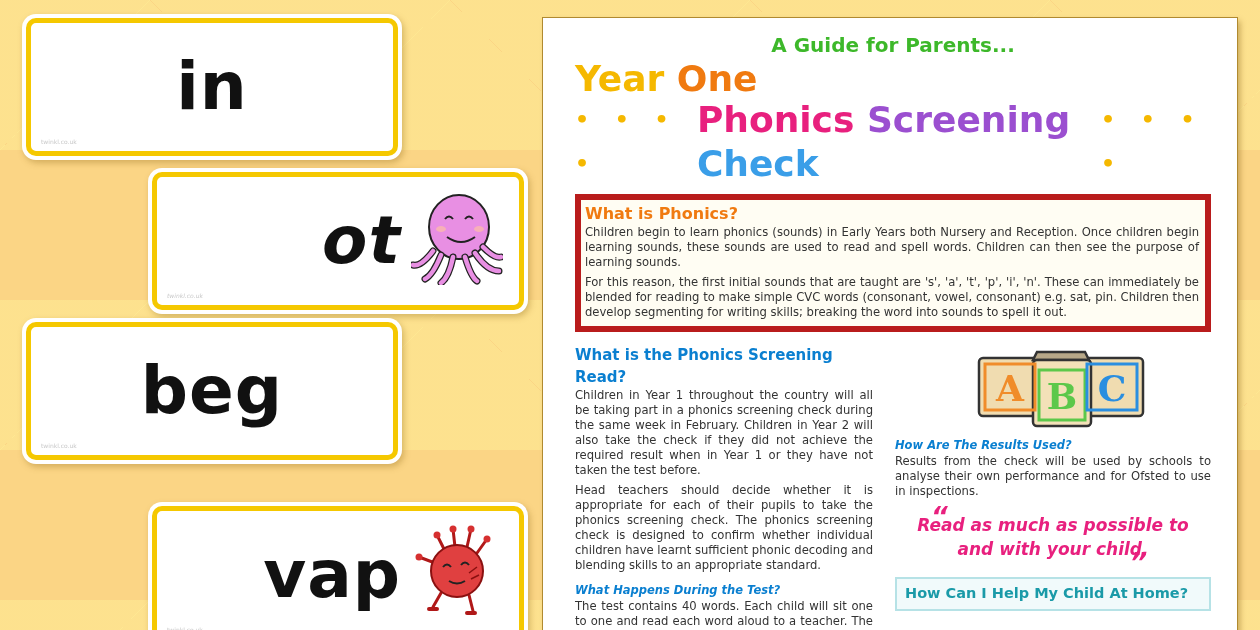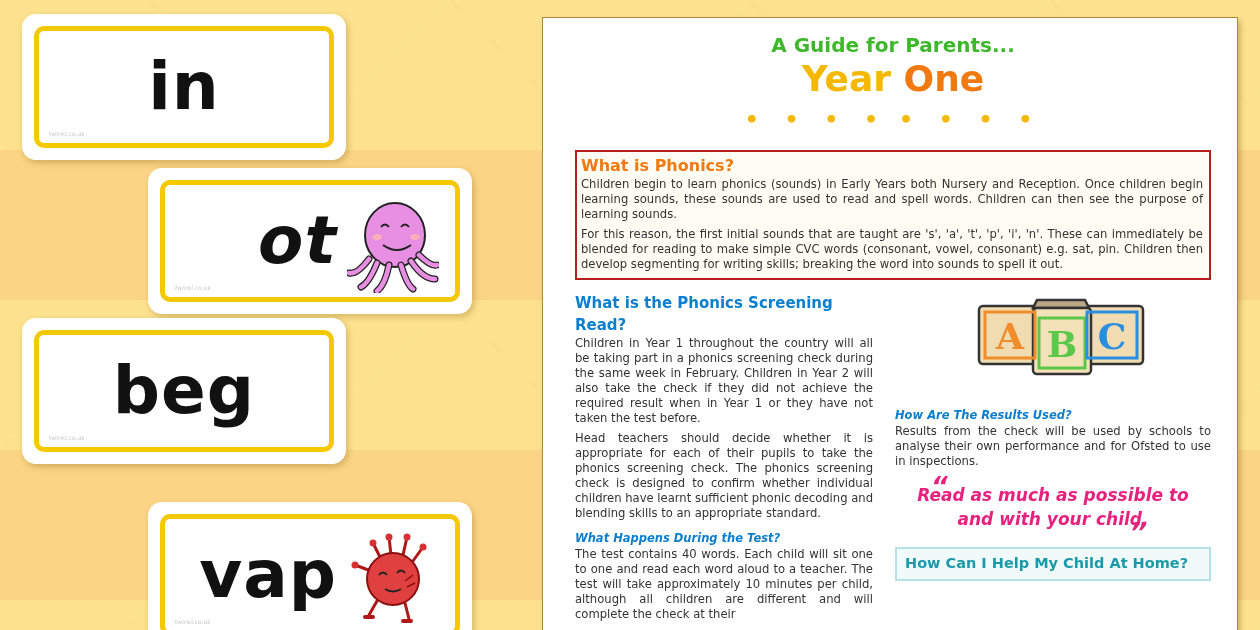--- a/index.html
+++ b/index.html
@@ -13,25 +13,25 @@
       linear-gradient(225deg, rgba(255,236,150,0.55) 25%, transparent 25%),
       linear-gradient(315deg, rgba(255,236,150,0.55) 25%, transparent 25%),
       linear-gradient(45deg, rgba(255,236,150,0.55) 25%, transparent 25%);
     background-size: 300px 300px;
     background-position: 0 0, 0 0, 150px 150px, 150px 150px;
   }
 
   
   .card {
     position: absolute;
-    width: 324px; height: 146px;
+    width: 380px; height: 146px;
     background: #fff;
     border-radius: 14px;
     box-shadow: 2px 3px 6px rgba(140,100,20,0.35);
-    padding: 12px;
+    padding: 4px;
     text-align: right;
   }
   .card-inner {
     position: relative;
     width: 100%; height: 100%;
     border: 5px solid #f5c800;
     border-radius: 10px;
     display: flex; align-items: center; justify-content: center;
   }
   .card-word {
@@ -58,33 +58,32 @@
     box-shadow: 0 0 0 1px #b08a30, 3px 3px 6px rgba(120,80,10,0.4);
     padding: 0 26px 0 32px;
   }
   .doc-sub {
     text-align: center;
     color: #3db82a;
     font-size: 20px; font-weight: bold;
     margin-top: 12px; line-height: 30px;
   }
   .doc-title1 {
-    text-align: center;
     font-size: 36px; font-weight: bold;
     line-height: 38px;
   }
   .doc-title2 {
     display: flex; align-items: center; justify-content: center;
     font-size: 36px; font-weight: bold; line-height: 44px;
     gap: 12px;
   }
   .dots { color: #f5b800; font-size: 22px; letter-spacing: 9px; }
   .phonics-box {
     margin-top: 8px;
-    border: 2px solid #b91c1c;
+    border: 6px solid #b91c1c;
     background: #fffdf3;
     padding: 3px 6px 6px 4px;
   }
   .h-orange { color: #f07a10; font-size: 16px; font-weight: bold; line-height: 22px; }
   .p {
     font-size: 11.6px; color: #333; line-height: 15px;
     text-align: justify;
   }
   .p + .p { margin-top: 5px; }
   .cols { display: flex; gap: 22px; margin-top: 12px; }
@@ -168,20 +167,25 @@
 </div>
 
 <div class="doc">
   <div class="doc-sub">A Guide for Parents...</div>
   <div class="doc-title1">
     <span style="color:#f5b800">Year</span>
     <span style="color:#f07a10">One</span>
   </div>
   <div class="doc-title2">
     <span class="dots">• • • •</span>
+    <span>
+      <span style="color:#e8207e">Phonics</span>
+      <span style="color:#9b4fd0">Screening</span>
+      <span style="color:#3a9ee8">Check</span>
+    </span>
     <span class="dots">• • • •</span>
   </div>
 
   <div class="phonics-box">
     <div class="h-orange">What is Phonics?</div>
     <p class="p">Children begin to learn phonics (sounds) in Early Years both Nursery and Reception.  Once children begin learning sounds, these sounds are used to read and spell words.  Children can then see the purpose of learning sounds.</p>
     <p class="p">For this reason, the first initial sounds that are taught are 's', 'a', 't', 'p', 'i', 'n'.  These can immediately be blended for reading to make simple CVC words (consonant, vowel, consonant) e.g. sat, pin. Children then develop segmenting for writing skills; breaking the word into sounds to spell it out.</p>
   </div>
 
   <div class="cols">
@@ -202,21 +206,21 @@
           <rect x="80" y="16" width="58" height="66" rx="4" fill="#f3e1b8"></rect>
         </g>
         <rect x="32" y="20" width="50" height="46" fill="none" stroke="#f08c2a" stroke-width="3"></rect>
         <rect x="86" y="26" width="46" height="50" fill="none" stroke="#5cc84a" stroke-width="3"></rect>
         <rect x="134" y="20" width="50" height="46" fill="none" stroke="#2a8ee0" stroke-width="3"></rect>
         <text x="57" y="57" text-anchor="middle" font-family="DejaVu Serif, serif" font-weight="bold" font-size="36" fill="#f08c2a">A</text>
         <text x="109" y="65" text-anchor="middle" font-family="DejaVu Serif, serif" font-weight="bold" font-size="36" fill="#5cc84a">B</text>
         <text x="159" y="57" text-anchor="middle" font-family="DejaVu Serif, serif" font-weight="bold" font-size="36" fill="#2a8ee0">C</text>
       </svg>
 
-      <div class="h-blue-it" style="margin-top:24px;">How Are The Results Used?</div>
+      <div class="h-blue-it" style="margin-top:2px;">How Are The Results Used?</div>
       <p class="p">Results from the check will be used by schools to analyse their own performance and for Ofsted to use in inspections.</p>
 
       <div class="quote">
         <span class="q-open">“</span>
         <span>Read as much as possible to and with your child.</span>
         <span class="q-close">”</span>
       </div>
 
       <div class="help-box">
         <div class="h-teal">How Can I Help My Child At Home?</div>

